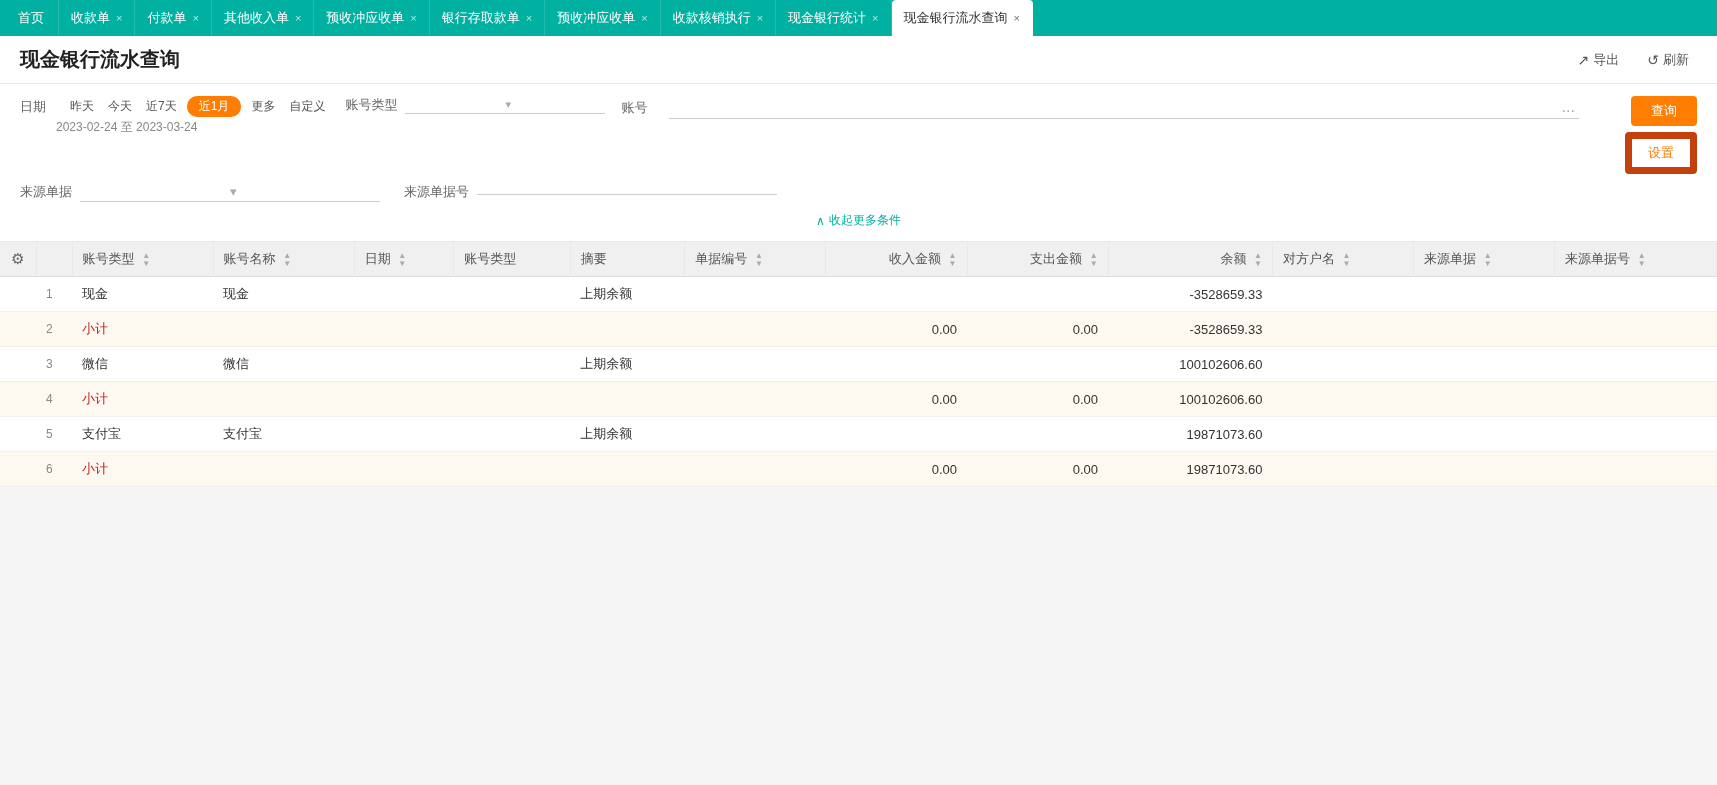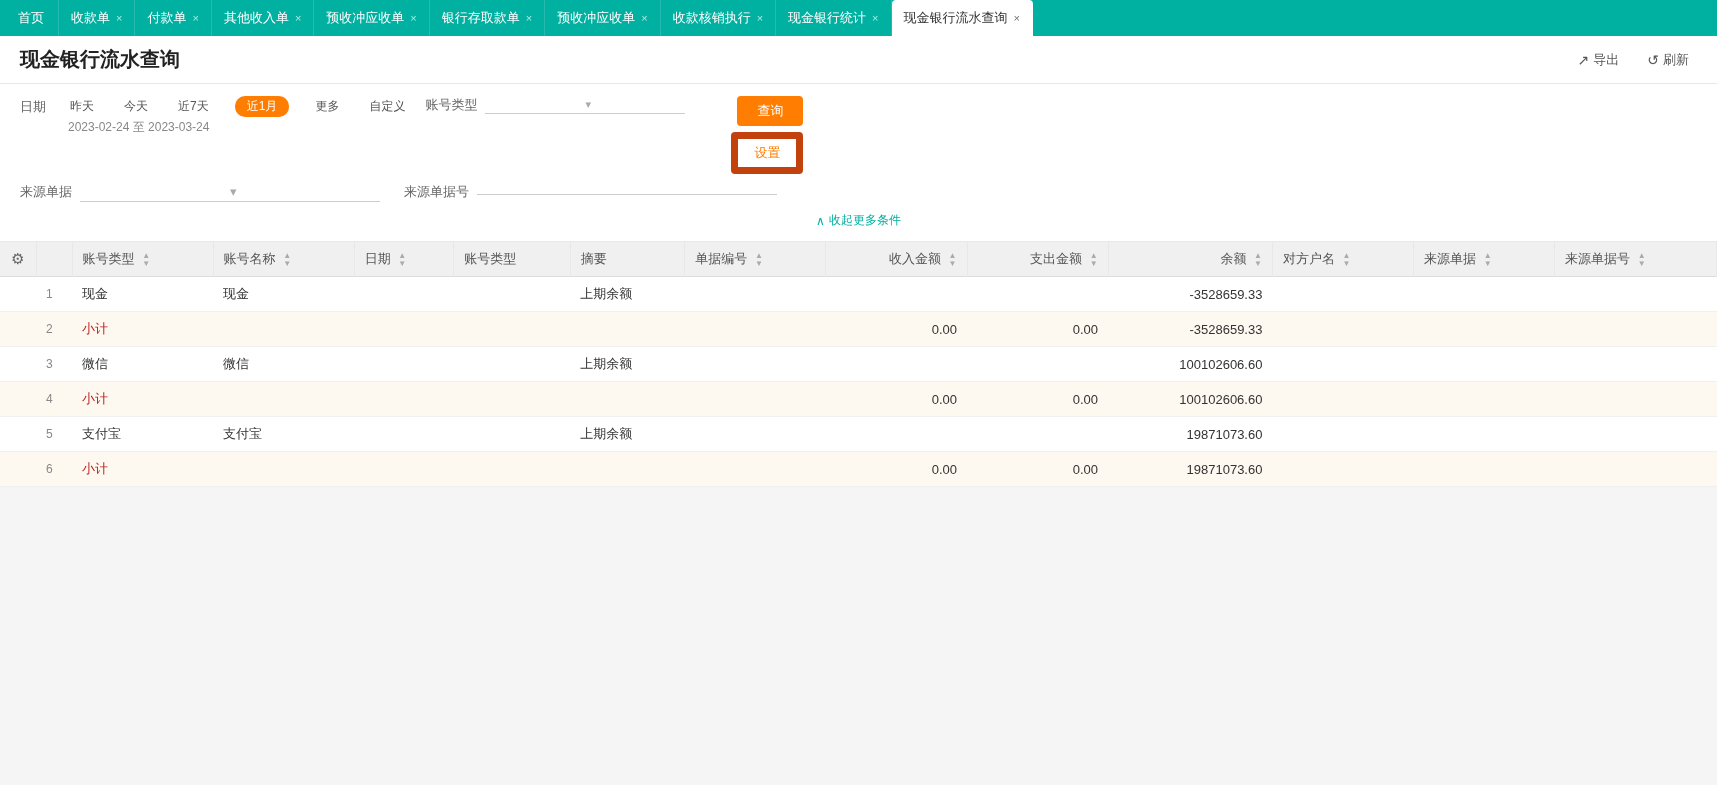--- a/index.html
+++ b/index.html
@@ -85,39 +85,39 @@
     }
     .filter-label {
       color: #666;
       font-size: 13px;
       white-space: nowrap;
       min-width: 40px;
     }
     .date-shortcuts {
       display: flex;
       align-items: center;
-      gap: 22px;
+      gap: 6px;
     }
     .date-btn {
       font-size: 12px;
       color: #555;
       cursor: pointer;
       padding: 2px 4px;
       border-radius: 3px;
     }
     .date-btn.active-orange {
       background: #ff7d00;
       color: #fff;
       border-radius: 10px;
       padding: 2px 12px;
     }
     .date-range-text {
       font-size: 12px;
       color: #888;
-      margin-left: 12px;
+      margin-left: 0;
     }
     .filter-field {
       display: flex;
       align-items: center;
       border-bottom: 1px solid #ccc;
       min-width: 180px;
       padding: 2px 4px;
       cursor: pointer;
     }
     .filter-field span {
@@ -346,20 +346,27 @@
     </div>
 
     <div style="display:flex; align-items:center; gap:8px; min-width:260px;">
       <span class="filter-label">账号类型</span>
       <div class="filter-field" style="min-width:200px;">
         <span></span>
         <span class="arrow-down">▾</span>
       </div>
     </div>
 
+    <div style="display:flex; align-items:center; gap:8px; flex:1;">
+      <span class="filter-label">账号</span>
+      <div class="account-field" style="flex:1; min-width:200px;">
+        <span style="flex:1; color:#aaa; font-size:13px;"></span>
+        <span class="account-dots">...</span>
+      </div>
+    </div>
 
     <div style="display:flex; flex-direction:column; gap:6px; align-items:flex-end; margin-left:8px;">
       <button class="btn-query">查询</button>
       <button class="btn-settings">设置</button>
     </div>
   </div>
 
   <div class="source-row">
     <div class="source-item">
       <span class="filter-label">来源单据</span>

